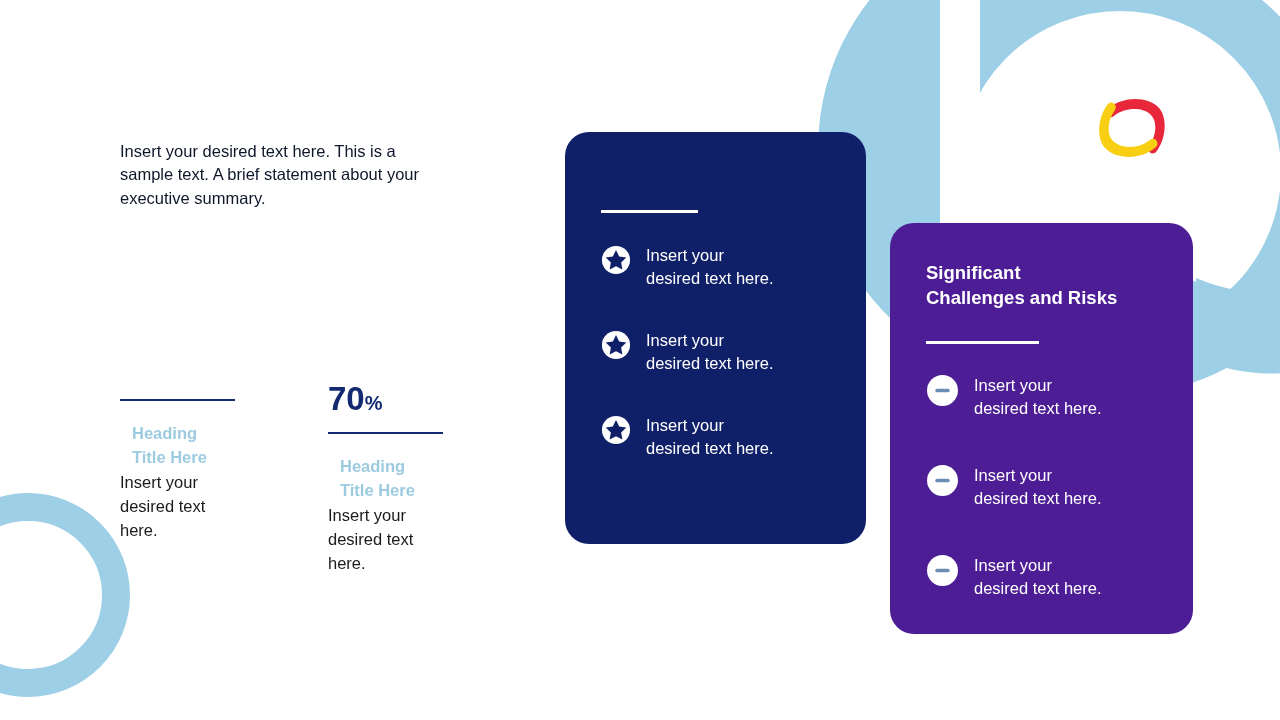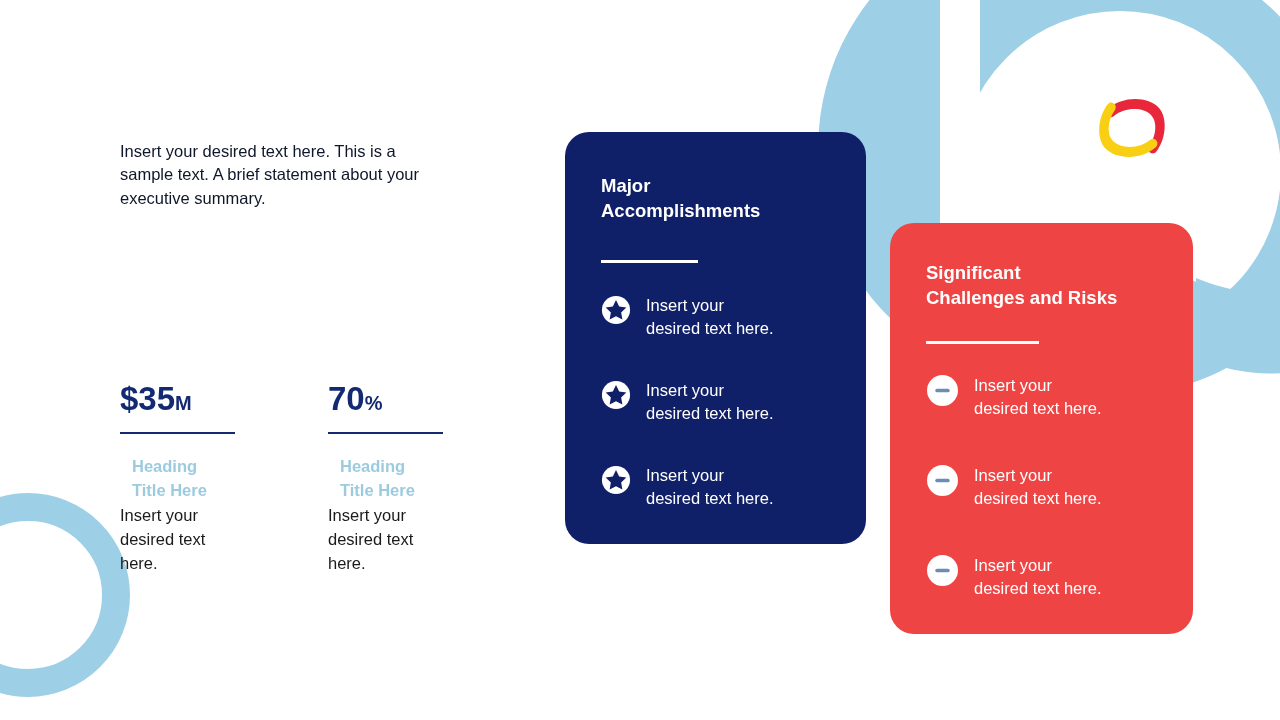--- a/index.html
+++ b/index.html
@@ -120,21 +120,21 @@
     width: 301px;
     height: 412px;
     background: #102068;
     padding: 42px 30px 0 36px;
   }
   .card-steel {
     left: 890px;
     top: 223px;
     width: 303px;
     height: 411px;
-    background: #ef4444;
+    background: #4c1d95;
     padding: 38px 28px 0 36px;
   }
   .card-title {
     font-size: 18.5px;
     font-weight: bold;
     line-height: 1.35;
     color: #ffffff;
     white-space: pre-line;
     margin: 0;
   }
@@ -214,42 +214,39 @@
              C25 57, 43 57, 54 48 C59 44, 64 51, 60 55 Z" fill="#f8cf12"></path>
   </svg>
 
   <div class="left-col">
     <p class="intro-text">Insert your desired text here. This is a sample text. A brief statement about your executive summary.</p>
   </div>
 
   <div class="stats">
 
     <div class="stat">
-      <div class="stat-value"><span>$35</span><span class="unit">M</span></div>
       <div class="stat-rule"></div>
       <div class="stat-heading">Heading
 Title Here</div>
       <div class="stat-desc">Insert your
 desired text here.</div>
     </div>
 
     <div class="stat">
       <div class="stat-value"><span>70</span><span class="unit">%</span></div>
       <div class="stat-rule"></div>
       <div class="stat-heading">Heading
 Title Here</div>
       <div class="stat-desc">Insert your
 desired text here.</div>
     </div>
 
   </div>
 
   <div class="card card-navy">
-    <h2 class="card-title">Major
-Accomplishments</h2>
     <div class="card-rule"></div>
     <ul class="card-list">
 
       <li class="card-item">
         <svg class="item-icon" viewBox="0 0 32 32" xmlns="http://www.w3.org/2000/svg">
           <circle cx="16" cy="16" r="15" fill="#ffffff"></circle>
           <path d="M16 5.4 L19.4 12.3 L27 13.4 L21.5 18.7 L22.8 26.2 L16 22.7 L9.2 26.2 L10.5 18.7 L5 13.4 L12.6 12.3 Z" fill="#102068"></path>
         </svg>
         <span class="item-text">Insert your
 desired text here.</span>

